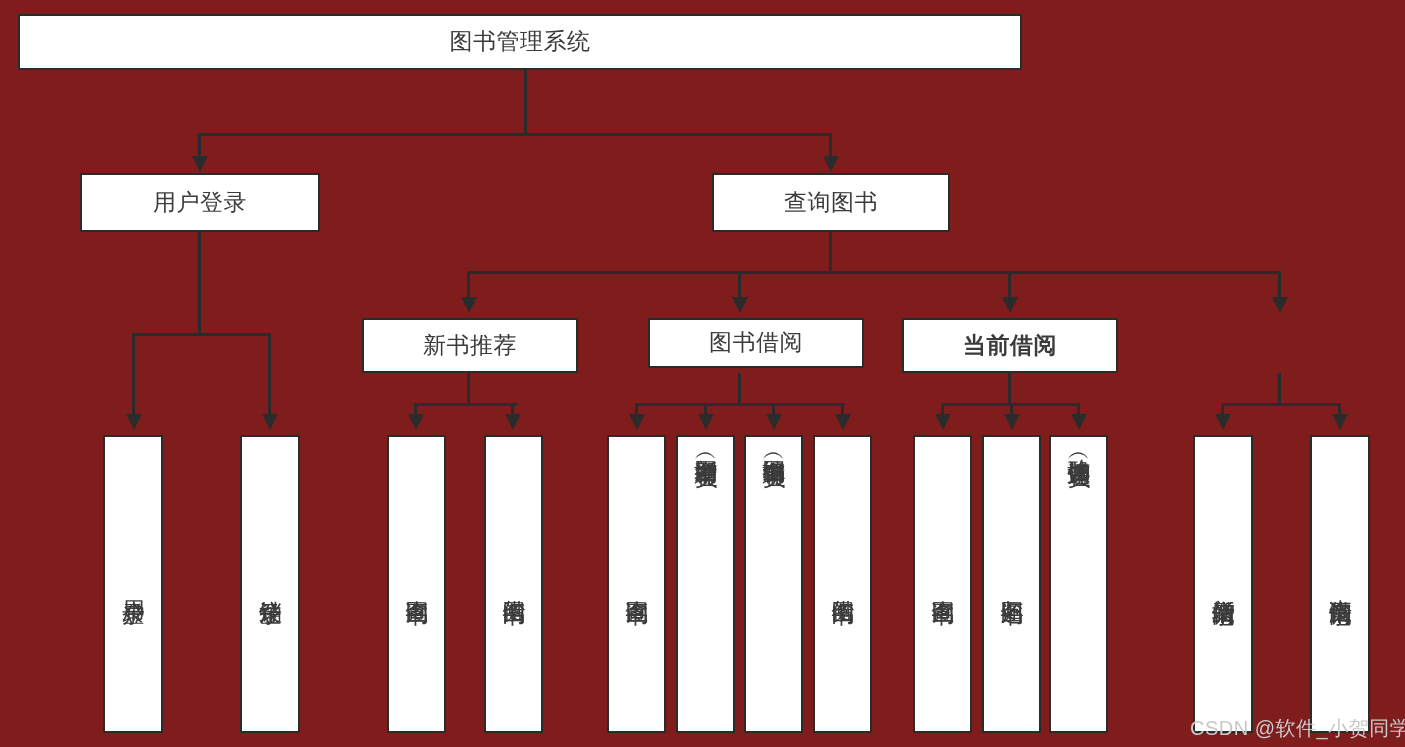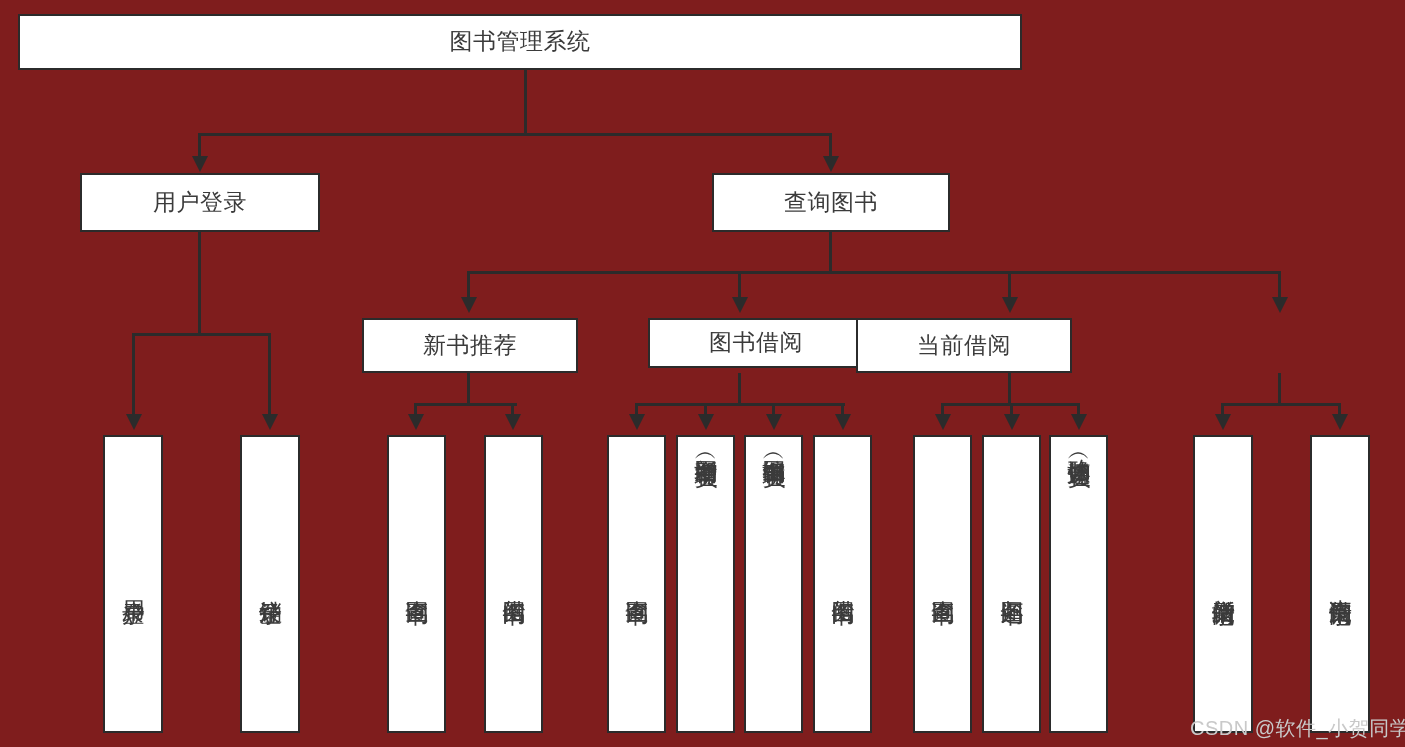--- a/index.html
+++ b/index.html
@@ -115,21 +115,21 @@
   <div class="arrow" style="left:1002px; top:297px;"></div>
   <div class="edge v" style="left:1278px; top:271px; height:30px;"></div>
   <div class="arrow" style="left:1272px; top:297px;"></div>
 
   <div class="node horiz" style="left:362px; top:318px; width:216px; height:55px;">
     <span class="label">新书推荐</span>
   </div>
   <div class="node horiz" style="left:632px; top:318px; width:216px; height:50px;margin-left:16px;">
     <span class="label">图书借阅</span>
   </div>
-  <div class="node horiz" style="left:856px; top:318px; width:216px; height:55px;">
+  <div class="node horiz" style="left:902px; top:318px; width:216px; height:55px;font-weight:bold;">
     <span class="label">当前借阅</span>
   </div>
 
   <div class="edge v" style="left:467px; top:373px; height:33px;"></div>
   <div class="edge h" style="left:414px; top:403px; width:103px;"></div>
   <div class="edge v" style="left:414px; top:403px; height:14px;"></div>
   <div class="arrow" style="left:408px; top:414px;"></div>
   <div class="edge v" style="left:511px; top:403px; height:14px;"></div>
   <div class="arrow" style="left:505px; top:414px;"></div>
 

